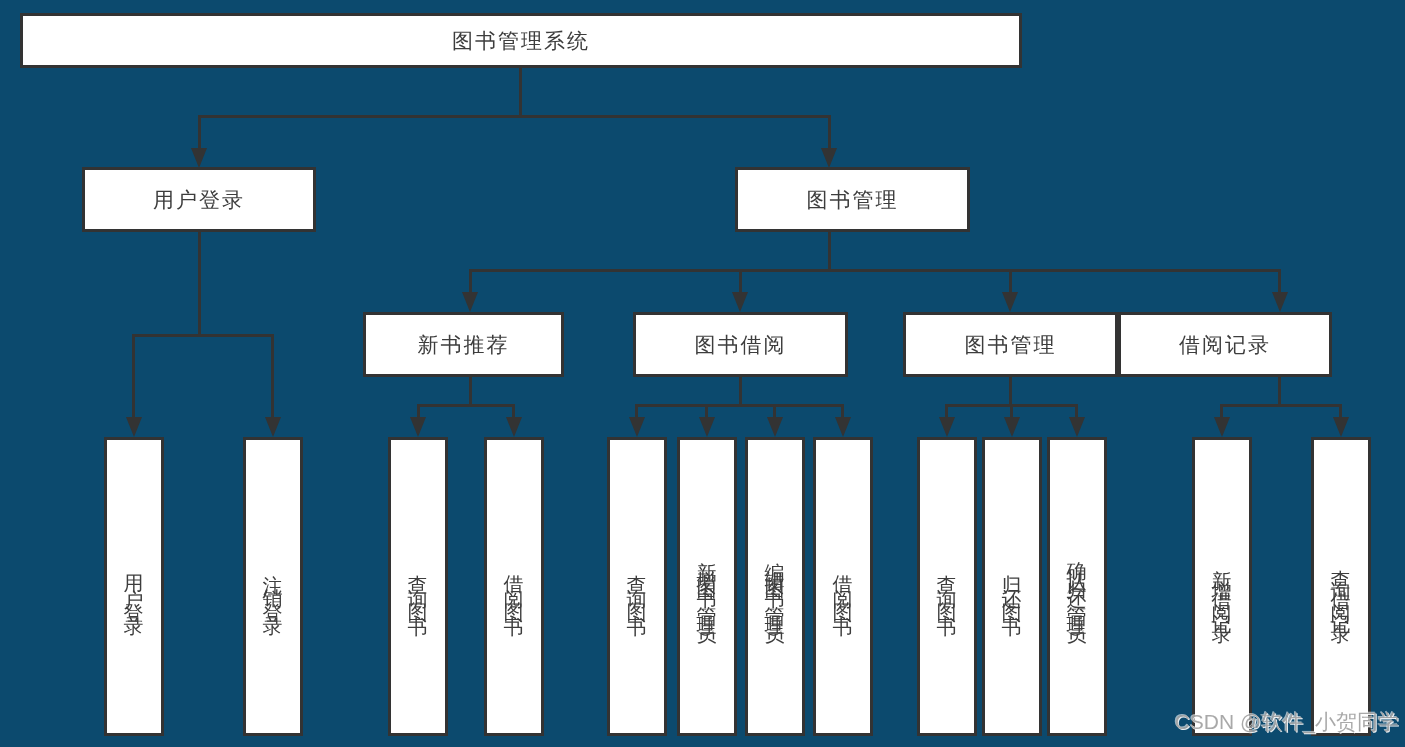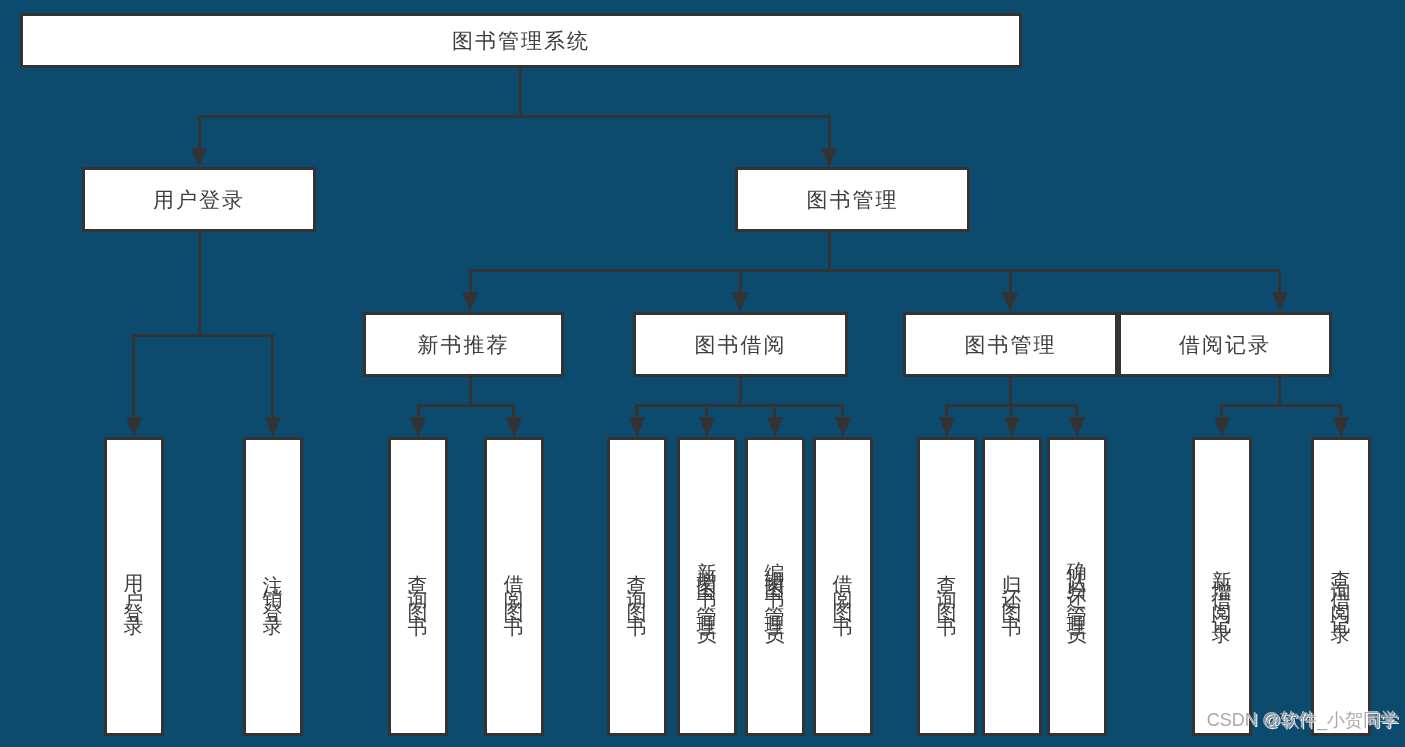--- a/index.html
+++ b/index.html
@@ -31,21 +31,21 @@
   .ln{position:absolute;background:#333333;}
   .ah{
     position:absolute;width:0;height:0;
     border-left:8px solid transparent;
     border-right:8px solid transparent;
     border-top:20px solid #333333;
   }
   .watermark{
     position:absolute;
     right:6px;top:708px;
-    font-size:18px;
+    font-size:21px;
     color:rgba(164,164,164,0.95);
     text-shadow:1px 1px 0 rgba(255,255,255,0.9), -1px -1px 0 rgba(255,255,255,0.6);
     white-space:nowrap;
   }
 </style>
 </head>
 <body>
 
 <div class="canvas">
 

